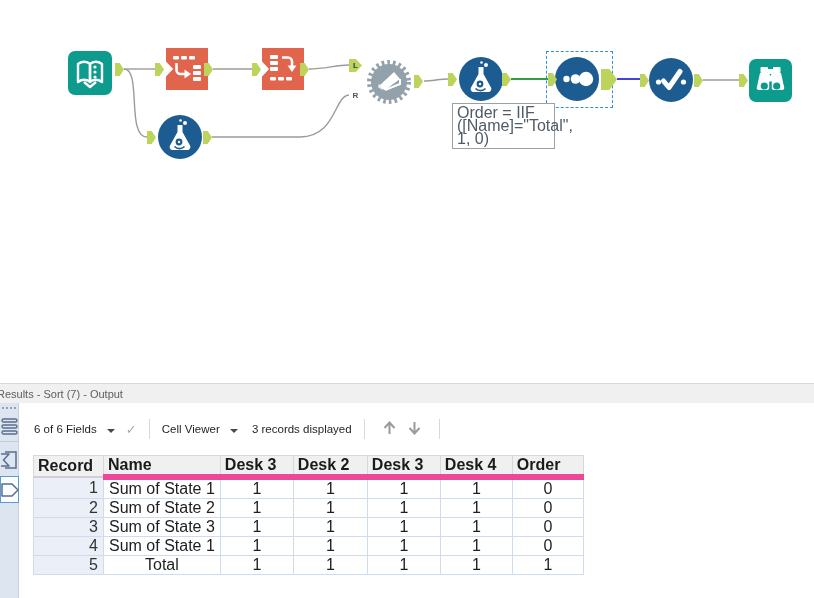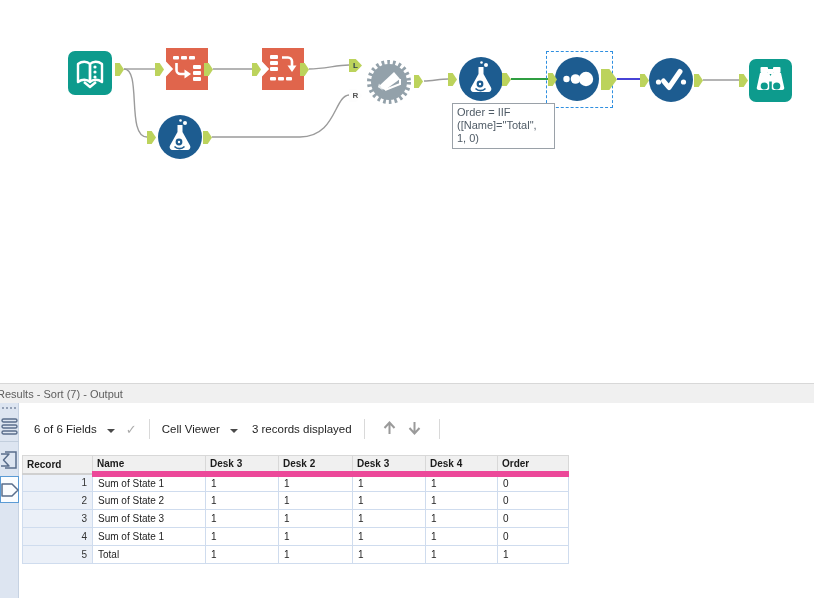--- a/index.html
+++ b/index.html
@@ -20,21 +20,21 @@
           clip-path:polygon(0 0,52% 0,100% 50%,52% 100%,0 100%);
           filter:drop-shadow(0 0 1px #87a23d); }
   .anch-lbl { width:13px; height:13px; font-size:8px; font-weight:bold; color:#2b3c4e;
           line-height:13px; text-align:center; }
   .anch-white { background:#fdfdfd; filter:drop-shadow(0 0 1px #8a8a8a); color:#555; }
   .anch-big { width:16px; height:21px; }
 
   .sel-rect { position:absolute; border:1px dashed #2f8fe0; background:transparent; }
 
   .ann { position:absolute; background:#fff; border:1px solid #9aa1a8; padding:2px 4px 3px 4px;
-         font-size:11px; line-height:13px; color:#4f5b66; }
+         font-size:16px; line-height:13px; color:#4f5b66; }
 
   
   #panel { position:absolute; left:0; top:383px; width:814px; height:245px; background:#fff; }
   #panel-title { height:20px; background:#f0f0f0; border-top:1px solid #d8d8d8;
                  font-size:11px; color:#5e5e5e; line-height:20px; overflow:hidden; white-space:nowrap; }
   #panel-title span { display:inline-block; margin-left:-3px; }
   #panel-body { position:absolute; left:0; top:20px; right:0; bottom:0; display:flex; }
 
   #strip { width:19px; background:#dde5f1; border-right:1px solid #c6d2e2; position:relative; flex:0 0 19px; }
   .grip { position:absolute; left:2px; top:4px; width:14px; border-top:2px dotted #93a0b5; }
@@ -43,27 +43,27 @@
   .strip-sel { position:absolute; left:0; top:73px; width:19px; height:27px; background:#fbfdff; border:1px solid #5b9bd5; }
 
   #content { flex:1; background:#fff; position:relative; }
   #toolbar { height:52px; display:flex; align-items:center; padding-left:15px; font-size:11.5px; color:#1f1f1f; }
   .caret { width:0; height:0; border-left:4px solid transparent; border-right:4px solid transparent;
            border-top:4px solid #4a4a4a; display:inline-block; margin-left:7px; }
   .tb-sep { width:1px; height:20px; background:#d9d9d9; margin:0 12px; }
   .tb-check { color:#ababab; font-size:13px; margin-left:11px; }
   .tb-arrow { margin:0 5px; display:inline-block; }
 
-  table { border-collapse:collapse; margin-left:3px; font-size:10px; table-layout:fixed; }
+  table { border-collapse:collapse; margin-left:14px; font-size:16px; table-layout:fixed; }
   th { height:18px; background:#f0f0f0; font-weight:bold; text-align:left; padding:0 4px;
        border-top:1px solid #d8d8d8; border-right:1px solid #d8d8d8; border-bottom:6px solid #ec4899;
        color:#1a1a1a; overflow:hidden; white-space:nowrap; }
   th.rec { border-bottom:2px solid #d0d0d0; border-left:1px solid #d8d8d8; }
   td { height:18px; background:#fff; padding:0 5px; border-right:1px solid #cfdcee;
-       border-bottom:1px solid #cfdcee; color:#1e1e1e; overflow:hidden; white-space:nowrap; }
+       border-bottom:1px solid #cfdcee; color:#1e1e1e; overflow:hidden; white-space:nowrap;text-align:center; }
   td.rec { background:#ebf0f8; text-align:right; border-left:1px solid #cfdcee; color:#333; }
 </style>
 </head>
 <body>
 
 <div id="screen">
 
   <div id="canvas">
 
     <svg id="wires" width="814" height="383">

